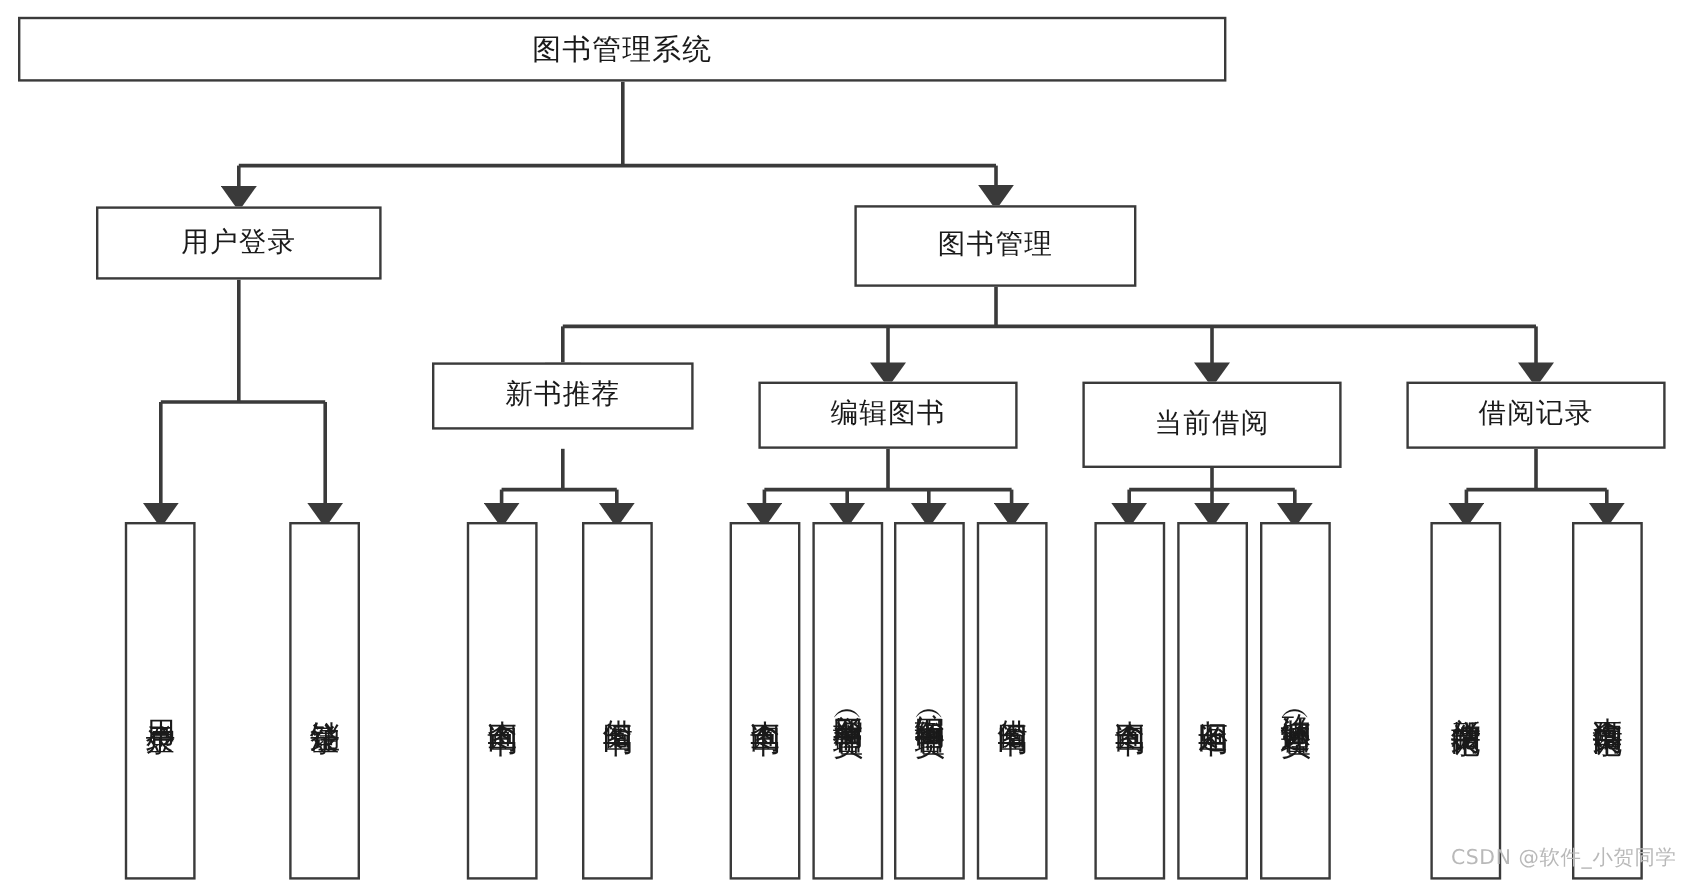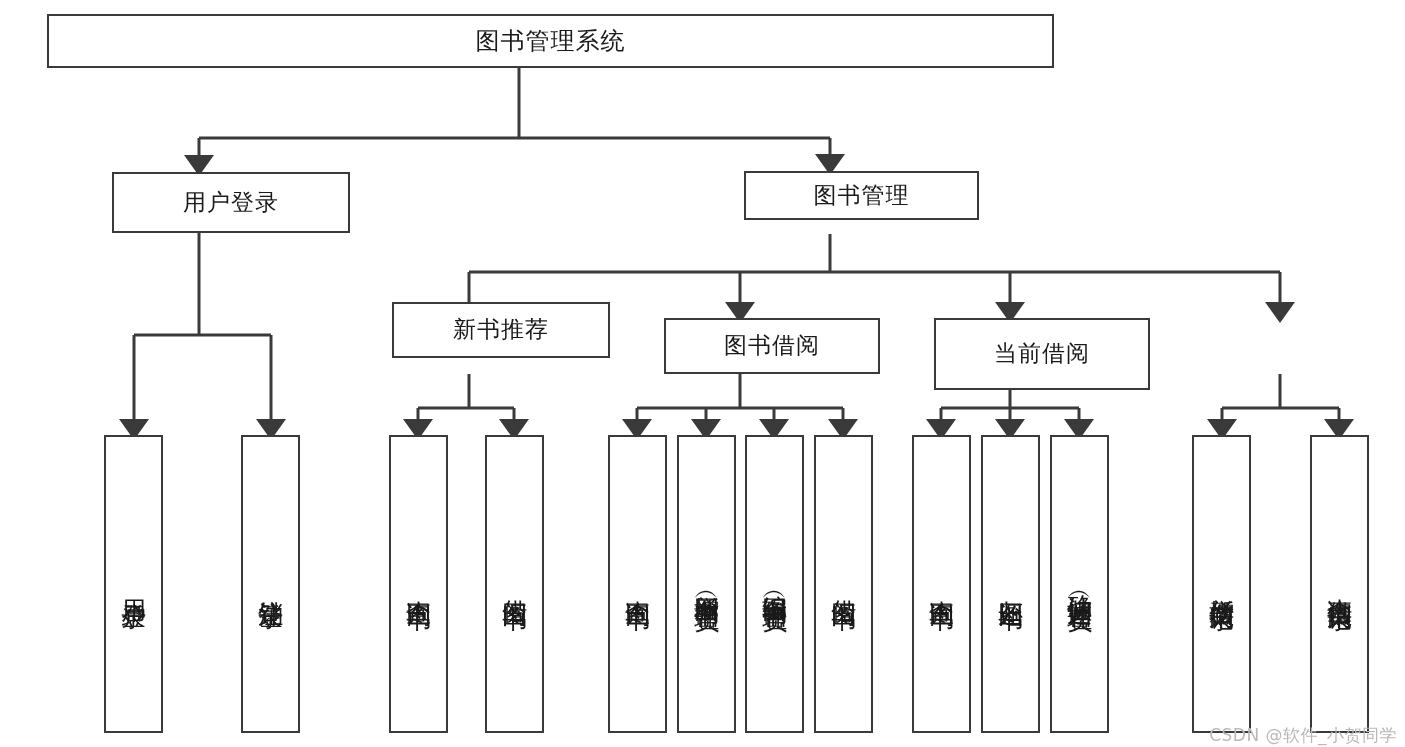--- a/index.html
+++ b/index.html
@@ -33,21 +33,20 @@
     border: 2.5px solid #3a3a3a;
     display: flex;
     align-items: center;
     justify-content: center;
     color: #1a1a1a;
   }
   .node.horizontal {
     font-size: 23px;
     letter-spacing: 1px;
     line-height: 1.1;
-    margin-left: 32px;
   }
   .node.vertical {
     writing-mode: vertical-rl;
     text-orientation: upright;
     font-size: 25px;
     line-height: 1.18;
     letter-spacing: 2px;
     padding: 4px 0;
   }
   .node.vertical .vtext {
@@ -55,21 +54,21 @@
     text-orientation: upright;
     white-space: nowrap;
     display: block;
   }
   #root-title {
     font-size: 24px;
   }
   #watermark {
     position: absolute;
     right: 8px;
-    bottom: 0;
+    bottom: 21px;
     font-size: 17px;
     color: #b9b9b9;
     letter-spacing: 0.5px;
     white-space: nowrap;
     z-index: 5;
   }
 </style>
 </head>
 <body>
 
@@ -126,36 +125,39 @@
   </svg>
 
   <div class="node horizontal" id="root-title" style="left:15px; top:14px; width:1007px; height:54px;">
     <span>图书管理系统</span>
   </div>
 
   <div class="node horizontal" style="left:80px; top:172px; width:238px; height:61px;">
     <span>用户登录</span>
   </div>
 
-  <div class="node horizontal" style="left:712px; top:171px; width:235px; height:49px;">
+  <div class="node horizontal" style="left:712px; top:171px; width:235px; height:68px;">
     <span>图书管理</span>
   </div>
 
   <div class="node horizontal" style="left:360px; top:302px; width:218px; height:56px;">
     <span>新书推荐</span>
   </div>
 
   <div class="node horizontal" style="left:632px; top:318px; width:216px; height:56px;">
-    <span>图书借阅</span>
+    <span>编辑图书</span>
   </div>
 
   <div class="node horizontal" style="left:902px; top:318px; width:216px; height:72px;">
     <span>当前借阅</span>
   </div>
 
+  <div class="node horizontal" style="left:1172px; top:318px; width:216px; height:56px;">
+    <span>借阅记录</span>
+  </div>
 
   <div class="node vertical" style="left:104px; top:435px; width:59px; height:298px;">
     <span class="vtext">用户登录</span>
   </div>
 
   <div class="node vertical" style="left:241px; top:435px; width:59px; height:298px;">
     <span class="vtext">注销登录</span>
   </div>
 
   <div class="node vertical" style="left:389px; top:435px; width:59px; height:298px;">

